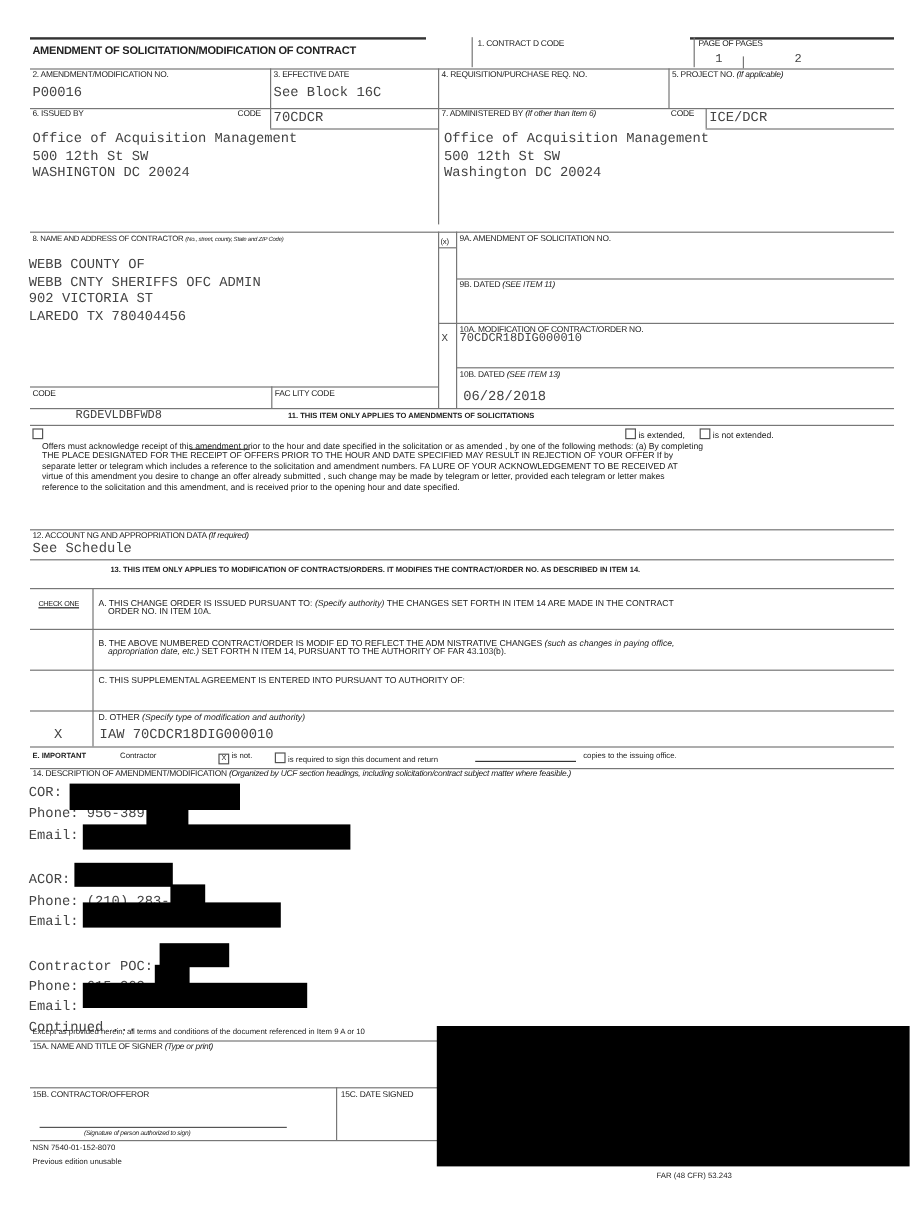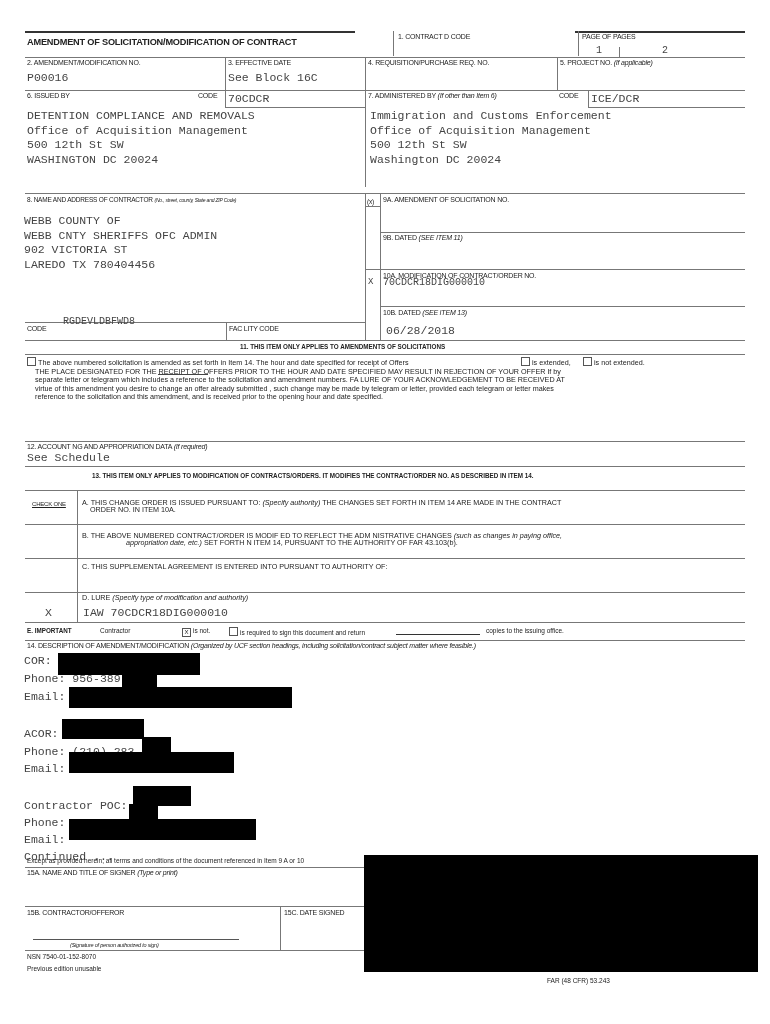--- a/index.html
+++ b/index.html
@@ -68,30 +68,28 @@
 <div class="abs mono" style="left:27px;top:71px;">P00016</div>
 <div class="abs lbl" style="left:228px;top:59px;">3. EFFECTIVE DATE</div>
 <div class="abs mono" style="left:228px;top:71px;">See Block 16C</div>
 <div class="abs lbl" style="left:368px;top:59px;">4. REQUISITION/PURCHASE REQ. NO.</div>
 <div class="abs lbl" style="left:560px;top:59px;"><span>5. PROJECT NO.</span> <i>(If applicable)</i></div>
 
 <div class="abs lbl" style="left:27px;top:92px;">6. ISSUED BY</div>
 <div class="abs lbl" style="left:198px;top:92px;">CODE</div>
 <div class="abs mono" style="left:228px;top:92px;">70CDCR</div>
 <div class="abs" style="left:27px;top:109px;">
-  <div class="mono">DETENTION COMPLIANCE AND REMOVALS</div>
   <div class="mono">Office of Acquisition Management</div>
   <div class="mono">500 12th St SW</div>
   <div class="mono">WASHINGTON DC 20024</div>
 </div>
 <div class="abs lbl" style="left:368px;top:92px;"><span>7. ADMINISTERED BY</span> <i>(If other than Item 6)</i></div>
 <div class="abs lbl" style="left:559px;top:92px;">CODE</div>
 <div class="abs mono" style="left:591px;top:92px;">ICE/DCR</div>
 <div class="abs" style="left:370px;top:109px;">
-  <div class="mono">Immigration and Customs Enforcement</div>
   <div class="mono">Office of Acquisition Management</div>
   <div class="mono">500 12th St SW</div>
   <div class="mono">Washington DC 20024</div>
 </div>
 
 <div class="abs lbl" style="left:27px;top:196px;font-size:6.5px;"><span>8. NAME AND ADDRESS OF CONTRACTOR</span> <i style="font-size:5px;">(No., street, county, State and ZIP Code)</i></div>
 <div class="abs" style="left:24px;top:214px;">
   <div class="mono">WEBB COUNTY OF</div>
   <div class="mono">WEBB CNTY SHERIFFS OFC ADMIN</div>
   <div class="mono">902 VICTORIA ST</div>
@@ -99,50 +97,51 @@
 </div>
 <div class="abs lbl" style="left:367px;top:198px;font-size:6.5px;">(x)</div>
 <div class="abs lbl" style="left:383px;top:196px;">9A. AMENDMENT OF SOLICITATION NO.</div>
 <div class="abs lbl" style="left:383px;top:234px;"><span>9B. DATED</span> <i>(SEE ITEM 11)</i></div>
 <div class="abs mono" style="left:368px;top:275px;font-size:9px;">X</div>
 <div class="abs lbl" style="left:383px;top:272px;">10A. MODIFICATION OF CONTRACT/ORDER NO.</div>
 <div class="abs mono" style="left:383px;top:277px;font-size:10px;line-height:12px;">70CDCR18DIG000010</div>
 <div class="abs lbl" style="left:383px;top:309px;"><span>10B. DATED</span> <i>(SEE ITEM 13)</i></div>
 <div class="abs mono" style="left:386px;top:324px;">06/28/2018</div>
 <div class="abs lbl" style="left:27px;top:325px;">CODE</div>
-<div class="abs mono" style="left:63px;top:315px;font-size:10px;">RGDEVLDBFWD8</div>
+<div class="abs mono" style="left:63px;top:340px;font-size:10px;">RGDEVLDBFWD8</div>
 <div class="abs lbl" style="left:229px;top:325px;">FAC LITY CODE</div>
 
 <div class="abs bold" style="left:240px;top:343px;font-size:6.3px;white-space:nowrap;">11. THIS ITEM ONLY APPLIES TO AMENDMENTS OF SOLICITATIONS</div>
 <div class="abs" style="left:27px;top:357px;">
-  <div class="txt"><span class="cb"></span><span>The above numbered solicitation is amended as set forth in Item 14.  The hour and date specified for receipt of Offers</span></div>
+  <div class="txt"><span class="cb"></span></div>
+  <div class="txt" style="padding-left:8px;">Offers must acknowledge receipt of this amendment prior to the hour and date specified in the solicitation or as amended , by one of the following methods: (a) By completing</div>
   <div class="txt" style="padding-left:8px;">THE PLACE DESIGNATED FOR THE RECEIPT OF OFFERS PRIOR TO THE HOUR AND DATE SPECIFIED MAY RESULT IN REJECTION OF YOUR OFFER  If by</div>
   <div class="txt" style="padding-left:8px;">separate letter or telegram which includes a reference to the solicitation and amendment numbers.   FA LURE OF YOUR ACKNOWLEDGEMENT TO BE RECEIVED AT</div>
   <div class="txt" style="padding-left:8px;">virtue of this amendment you desire to change an offer already submitted , such change may be made by telegram or letter, provided each telegram or letter makes</div>
   <div class="txt" style="padding-left:8px;">reference to the solicitation and this amendment, and is received prior to the opening hour and date specified.</div>
 </div>
 <div class="hl" style="left:158px;top:374px;width:50px;border-top-color:#444;"></div>
 <div class="abs txt" style="left:521px;top:357px;"><span class="cb"></span><span>is extended,</span></div>
 <div class="abs txt" style="left:583px;top:357px;"><span class="cb"></span><span>is not extended.</span></div>
 
 <div class="abs lbl" style="left:27px;top:443px;"><span>12. ACCOUNT NG AND APPROPRIATION DATA</span> <i>(If required)</i></div>
 <div class="abs mono" style="left:27px;top:451px;text-align:center;">See Schedule</div>
 
 <div class="abs bold" style="left:92px;top:472px;font-size:6.3px;white-space:nowrap;">13. THIS ITEM ONLY APPLIES TO MODIFICATION OF CONTRACTS/ORDERS.  IT MODIFIES THE CONTRACT/ORDER NO. AS DESCRIBED IN ITEM 14.</div>
 <div class="abs lbl" style="left:32px;top:501px;font-size:6px;text-decoration:underline;">CHECK ONE</div>
 <div class="abs txt" style="left:82px;top:499px;line-height:7px;">
   <div><span>A. THIS CHANGE ORDER IS ISSUED PURSUANT TO:</span> <i>(Specify authority)</i> <span>THE CHANGES SET FORTH IN ITEM 14 ARE MADE IN THE CONTRACT</span></div>
   <div style="padding-left:8px;">ORDER NO. IN ITEM 10A.</div>
 </div>
 <div class="abs txt" style="left:82px;top:532px;line-height:7px;">
   <div><span>B. THE ABOVE NUMBERED CONTRACT/ORDER IS MODIF ED TO REFLECT THE ADM NISTRATIVE CHANGES</span> <i>(such as changes in paying office,</i></div>
-  <div style="padding-left:8px;margin-left:36px;"><i>appropriation date, etc.)</i> <span>SET FORTH  N ITEM 14, PURSUANT TO THE AUTHORITY OF FAR 43.103(b).</span></div>
+  <div style="padding-left:8px;"><i>appropriation date, etc.)</i> <span>SET FORTH  N ITEM 14, PURSUANT TO THE AUTHORITY OF FAR 43.103(b).</span></div>
 </div>
 <div class="abs txt" style="left:82px;top:563px;">C. THIS SUPPLEMENTAL AGREEMENT IS ENTERED INTO PURSUANT TO AUTHORITY OF:</div>
-<div class="abs txt" style="left:82px;top:594px;"><span>D. LURE</span> <i>(Specify type of modification and authority)</i></div>
+<div class="abs txt" style="left:82px;top:594px;"><span>D. OTHER</span> <i>(Specify type of modification and authority)</i></div>
 <div class="abs mono" style="left:45px;top:606px;">X</div>
 <div class="abs mono" style="left:83px;top:606px;">IAW 70CDCR18DIG000010</div>
 
 <div class="abs txt bold" style="left:27px;top:627px;font-size:6.3px;">E. IMPORTANT</div>
 <div class="abs txt" style="left:100px;top:627px;font-size:6.5px;">Contractor</div>
 <div class="abs txt" style="left:182px;top:627px;font-size:6.5px;"><span class="cb" style="font-size:6px;">X</span><span>is not.</span></div>
 <div class="abs txt" style="left:229px;top:627px;font-size:6.5px;"><span class="cb"></span><span>is required to sign this document and return</span></div>
 <div class="hl" style="left:396px;top:634px;width:84px;border-top-color:#333;"></div>
 <div class="abs txt" style="left:486px;top:627px;font-size:6.5px;">copies to the issuing office.</div>
 

